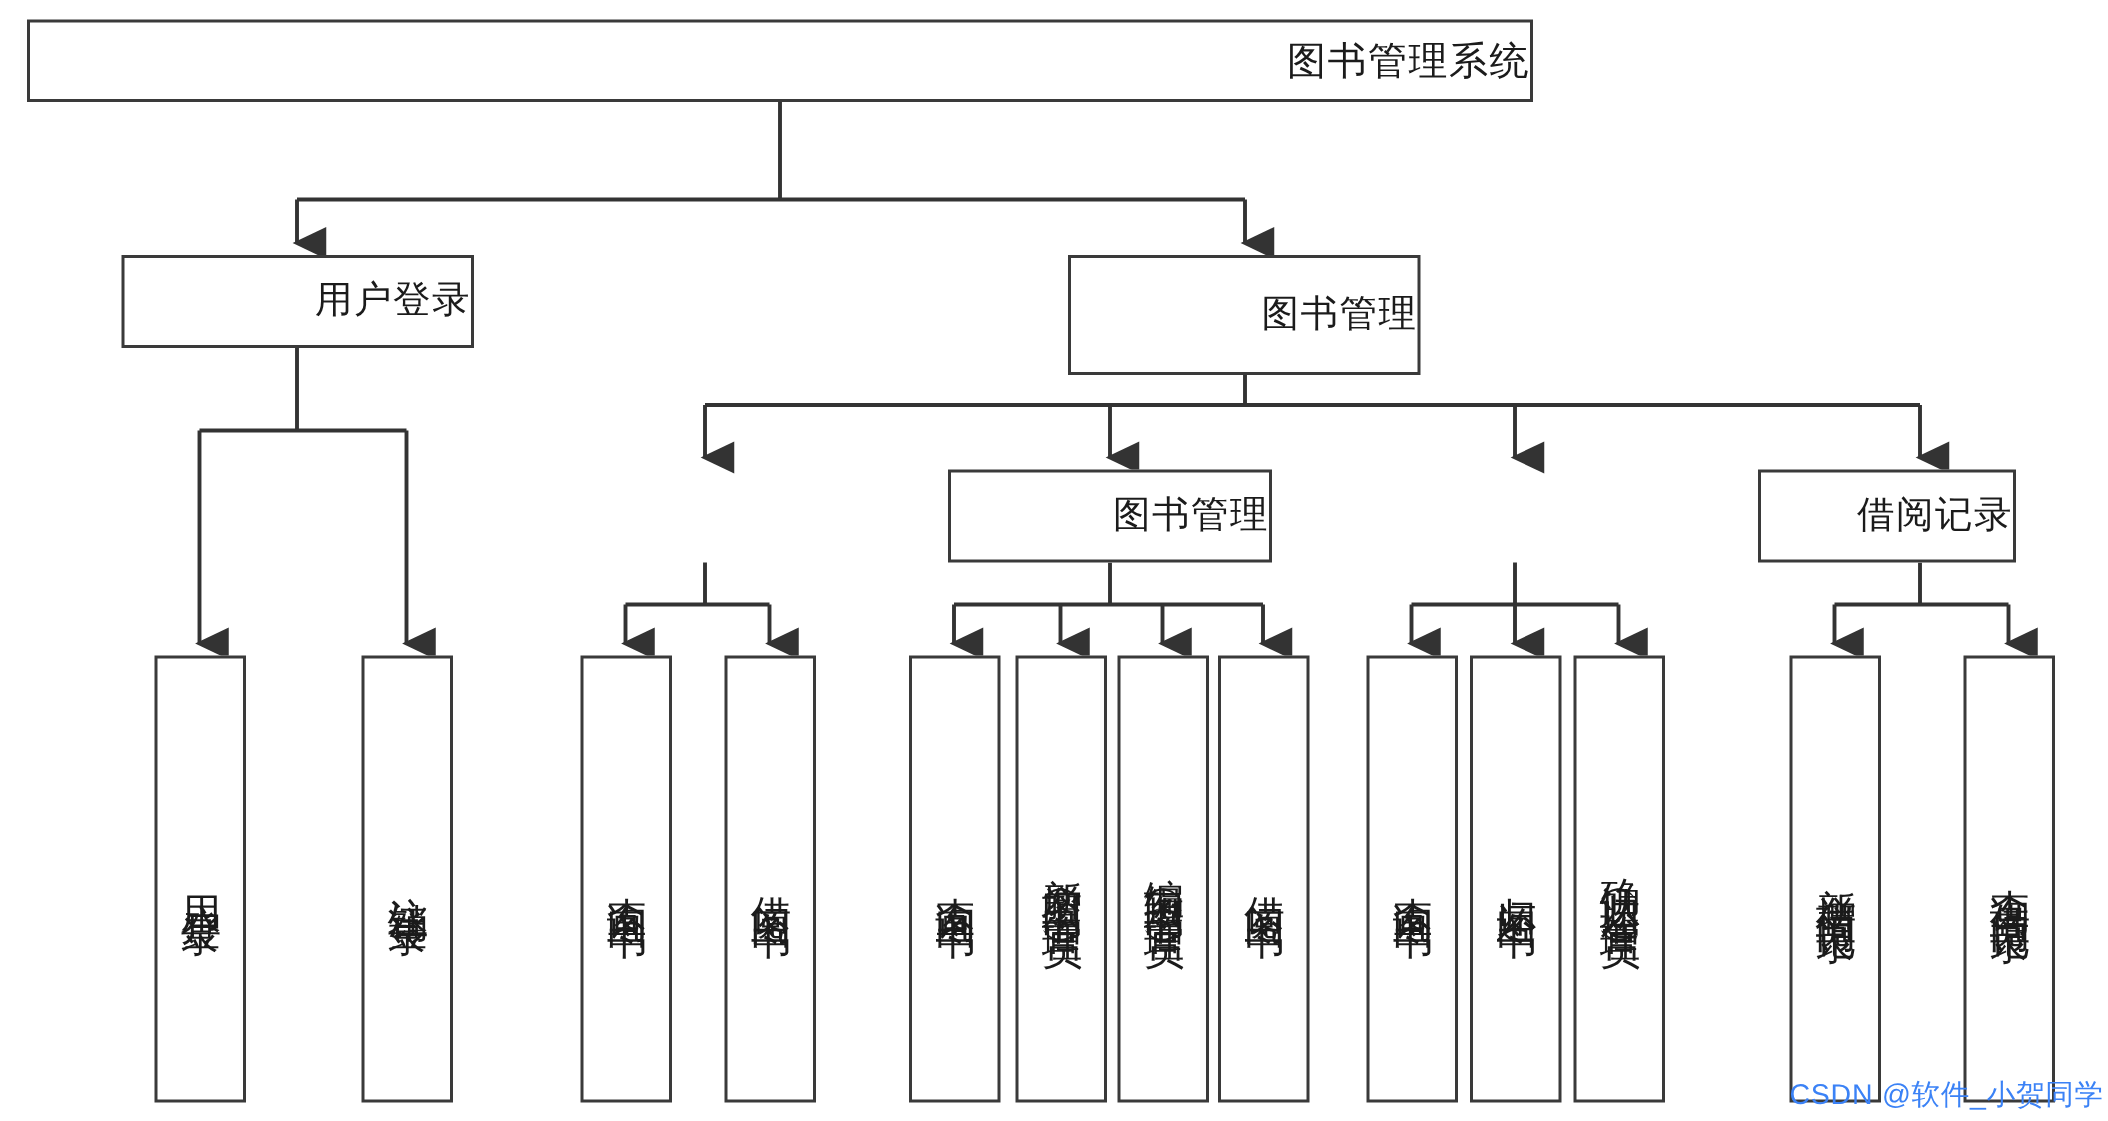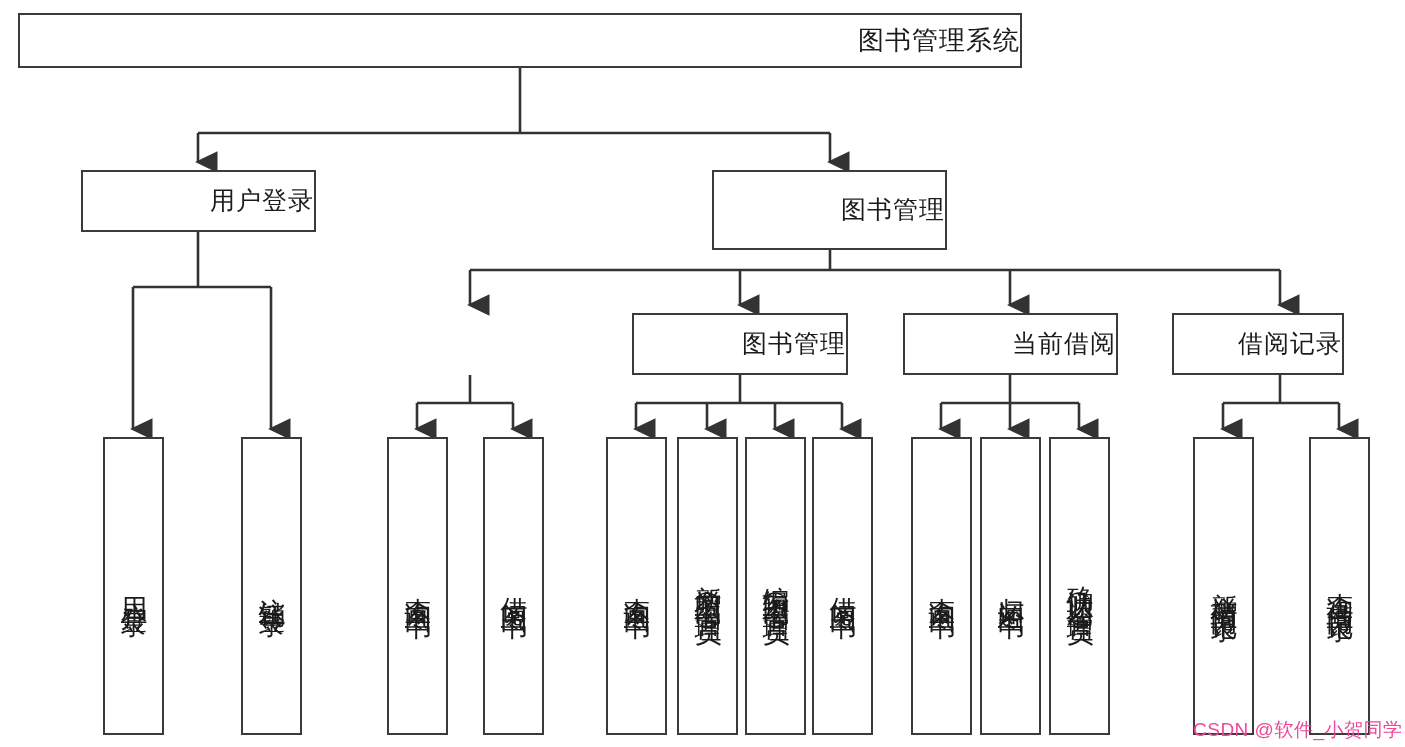--- a/index.html
+++ b/index.html
@@ -60,21 +60,21 @@
     writing-mode: vertical-rl;
     text-orientation: upright;
     font-size: 27px;
     line-height: 1.0;
     letter-spacing: 5px;
     white-space: nowrap;
   }
   .watermark {
     position: absolute;
     font-size: 19px;
-    color: #ec4899;
+    color: #3b82f6;
     letter-spacing: 0.5px;
     white-space: nowrap;
     user-select: none;
   }
 </style>
 </head>
 <body>
 
 <div id="canvas">
 
@@ -138,23 +138,20 @@
 
   <div class="node horiz" style="left:712px; top:170px; width:235px; height:80px;">
     <span class="node-label">图书管理</span>
   </div>
 
 
   <div class="node horiz" style="left:632px; top:313px; width:216px; height:62px;">
     <span class="node-label">图书管理</span>
   </div>
 
-  <div class="node horiz" style="left:903px; top:313px; width:215px; height:62px;">
-    <span class="node-label">当前借阅</span>
-  </div>
 
   <div class="node horiz" style="left:1172px; top:313px; width:172px; height:62px;">
     <span class="node-label">借阅记录</span>
   </div>
 
   <div class="node vert" style="left:103px; top:437px; width:61px; height:298px;">
     <span class="node-label">用户登录</span>
   </div>
 
   <div class="node vert" style="left:241px; top:437px; width:61px; height:298px;">

